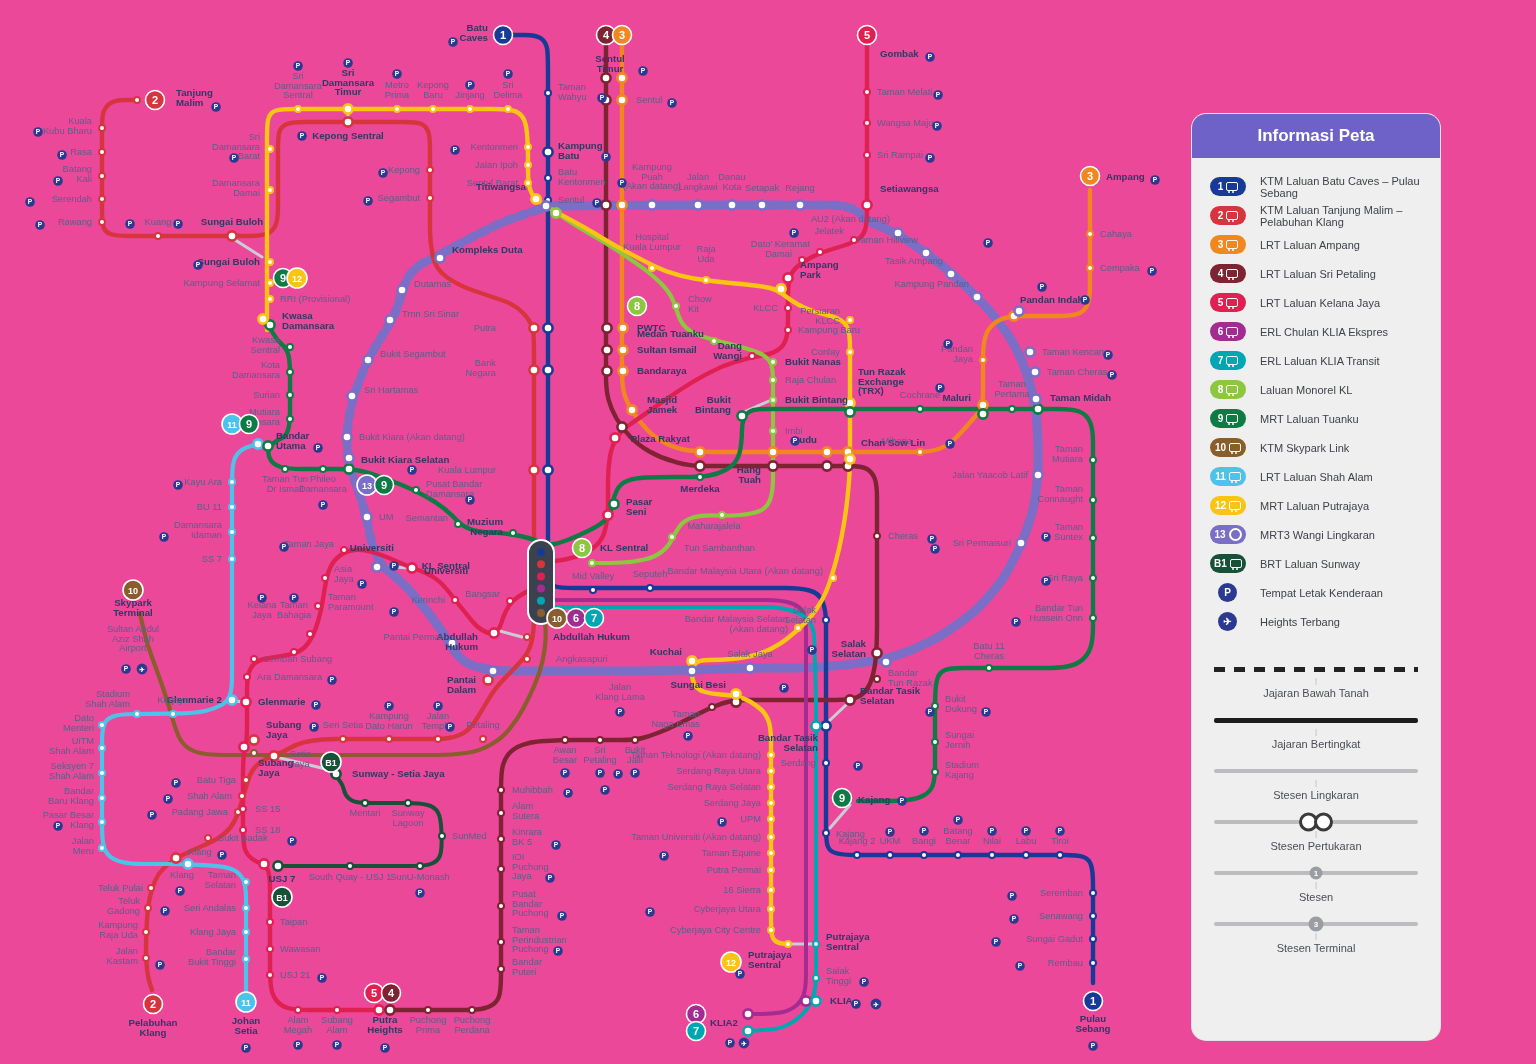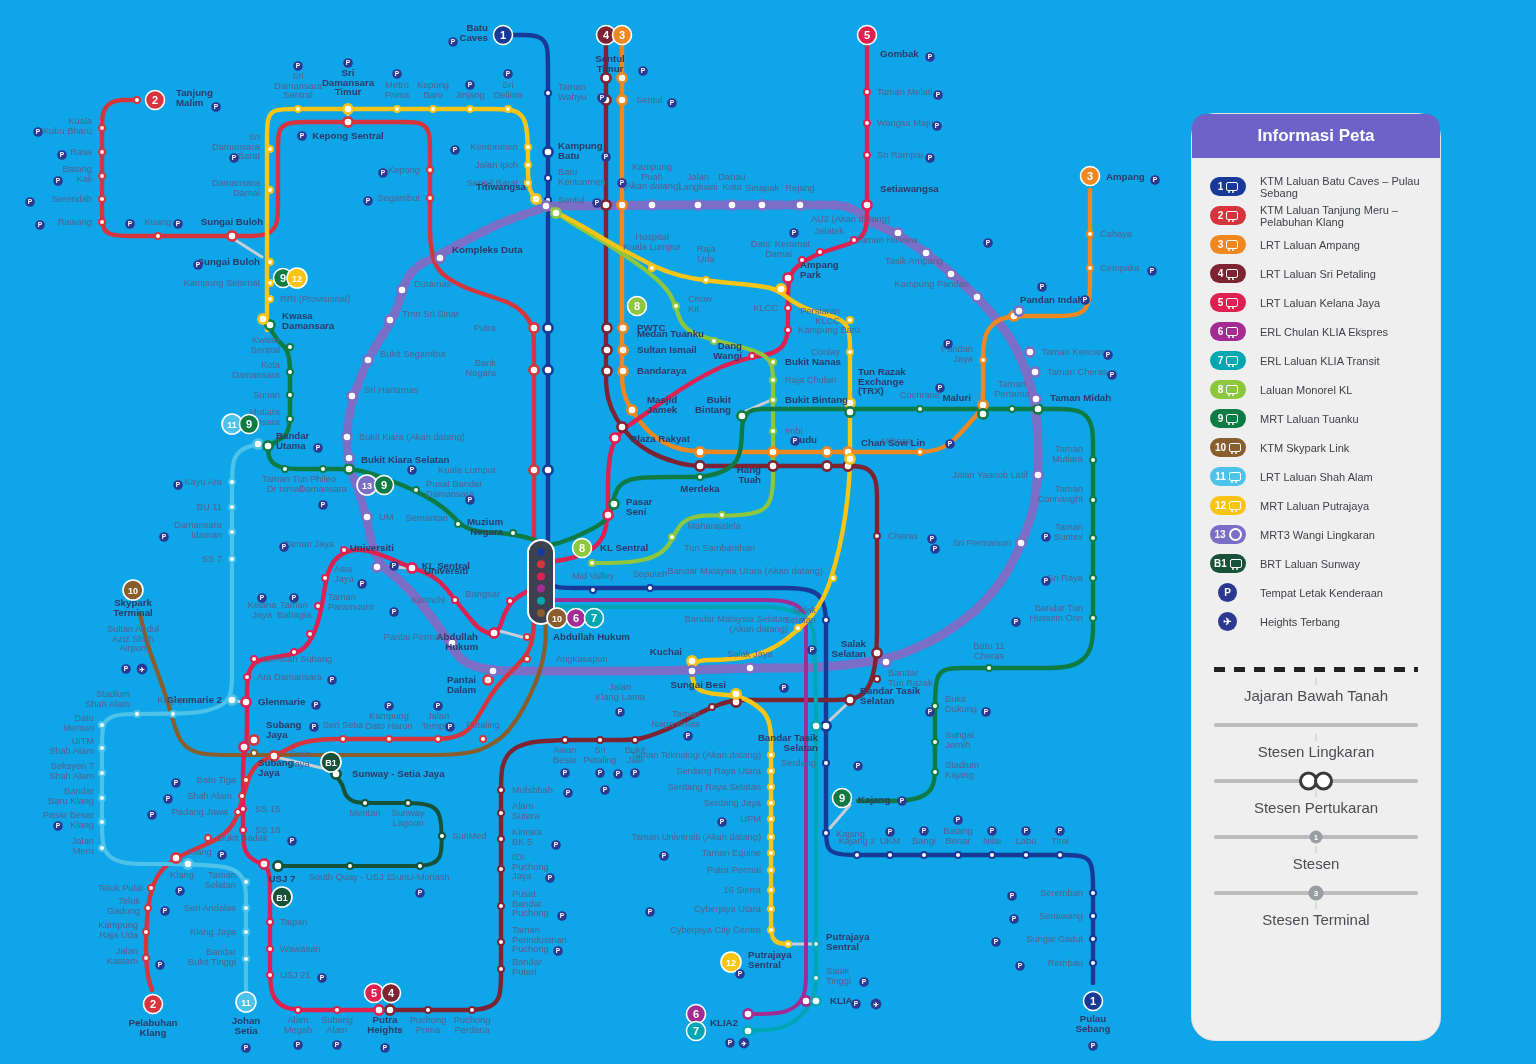--- a/index.html
+++ b/index.html
@@ -1,25 +1,25 @@
 <!DOCTYPE html>
 <html><head>
 <meta charset="utf-8">
 <style>
   html,body{margin:0;padding:0;background:#fff;width:1536px;height:1064px;overflow:hidden;
     font-family:"Liberation Sans",sans-serif;}
-  .stage{position:relative;width:1536px;height:1064px;background:#0ea5e9;}
+  .stage{position:relative;width:1536px;height:1064px;background:#ec4899;}
   svg{position:absolute;left:0;top:0;}
   .lbl{font-family:"Liberation Sans",sans-serif;font-size:9.3px;fill:#57618a;}
   .lbl.b{font-weight:700;fill:#2e3a66;font-size:9.7px;}
   .bdg{font-family:"Liberation Sans",sans-serif;fill:#fff;font-weight:700;}
   .pic{font-family:"Liberation Sans",sans-serif;fill:#fff;font-weight:700;font-size:6.6px;}
   
   .legend{position:absolute;left:1192px;top:114px;width:248px;height:926px;background:#efefef;
-    border-radius:23px;box-shadow:0 0 0 1px #e3e3e6;}
+    border-radius:14px;box-shadow:0 0 0 1px #e3e3e6;}
   .legend-header{height:44px;background:#6e61c7;border-radius:14px 14px 0 0;display:flex;
     align-items:center;justify-content:center;color:#fff;font-weight:700;font-size:17px;}
   .legend-items{padding:14px 0 0 18px;}
   .litem{display:flex;align-items:center;height:29px;}
   .lpill{width:36px;height:19px;border-radius:10px;display:flex;align-items:center;
     justify-content:center;gap:3px;color:#fff;font-weight:700;font-size:10px;flex:0 0 36px;}
   .lpill.round{width:19px;flex:0 0 19px;border-radius:50%;margin-left:8px;margin-right:9px;}
   .litem .txt{margin-left:14px;font-size:11px;color:#3e4148;}
   .tico{width:10px;height:7px;border:1.3px solid #fff;border-radius:2px;position:relative;}
   .tico:after{content:"";position:absolute;left:1px;bottom:-3px;width:2px;height:2px;
@@ -31,21 +31,21 @@
   .kline{width:204px;height:4px;border-radius:2px;}
   .kline.dashed{height:5px;background:repeating-linear-gradient(90deg,#222 0 11px,transparent 11px 20px);border-radius:0;}
   .kline.solid{background:#1d1d1d;height:5px;}
   .kline.gray{background:#bcbcbe;}
   .kover{position:absolute;left:50%;top:50%;transform:translate(-50%,-50%);display:flex;}
   .kc{width:13px;height:13px;border-radius:50%;background:#fff;border:3px solid #3a3a3a;}
   .kc+.kc{margin-left:-4px;}
   .knum{width:13px;height:13px;border-radius:50%;background:#9a9da2;color:#fff;font-size:8px;
     font-weight:700;display:flex;align-items:center;justify-content:center;}
   .ktick{color:#b5b5b5;font-size:8px;line-height:10px;}
-  .klabel{font-size:15px;color:#4a4d52;margin-top:1px;margin-bottom:14px;}
+  .klabel{font-size:11px;color:#4a4d52;margin-top:1px;margin-bottom:14px;}
 </style>
 </head>
 <body>
 
 <div class="stage">
   <svg id="svg" width="1536" height="1064" viewBox="0 0 1536 1064">
       <g>
         <path d="M232,238 L262,257" stroke="#C9CDD6" stroke-width="3" fill="none" stroke-linecap="round"></path>
         <path d="M348,111 L348,120" stroke="#C9CDD6" stroke-width="3" fill="none" stroke-linecap="round"></path>
         <path d="M234,701 L244,702" stroke="#C9CDD6" stroke-width="3" fill="none" stroke-linecap="round"></path>
@@ -937,21 +937,21 @@
             <span>1</span>
             <span class="tico"></span>
           </div>
           <div class="txt">KTM Laluan Batu Caves – Pulau Sebang</div>
         </div>
         <div class="litem">
           <div class="lpill" style="background: rgb(214, 53, 62);">
             <span>2</span>
             <span class="tico"></span>
           </div>
-          <div class="txt">KTM Laluan Tanjung Meru  – Pelabuhan Klang</div>
+          <div class="txt">KTM Laluan Tanjung Malim  – Pelabuhan Klang</div>
         </div>
         <div class="litem">
           <div class="lpill" style="background: rgb(241, 135, 31);">
             <span>3</span>
             <span class="tico"></span>
           </div>
           <div class="txt">LRT Laluan Ampang</div>
         </div>
         <div class="litem">
           <div class="lpill" style="background: rgb(125, 35, 50);">
@@ -1043,20 +1043,27 @@
           <div class="txt">Heights Terbang</div>
         </div>
       </div>
     <div class="lkey" id="legend-key">
         <div class="krow">
           <div class="ksample">
             <div class="kline dashed"></div>
           </div>
           <div class="ktick">|</div>
           <div class="klabel">Jajaran Bawah Tanah</div>
+        </div>
+        <div class="krow">
+          <div class="ksample">
+            <div class="kline solid"></div>
+          </div>
+          <div class="ktick">|</div>
+          <div class="klabel">Jajaran Bertingkat</div>
         </div>
         <div class="krow">
           <div class="ksample">
             <div class="kline gray"></div>
           </div>
           <div class="ktick">|</div>
           <div class="klabel">Stesen Lingkaran</div>
         </div>
         <div class="krow">
           <div class="ksample">

